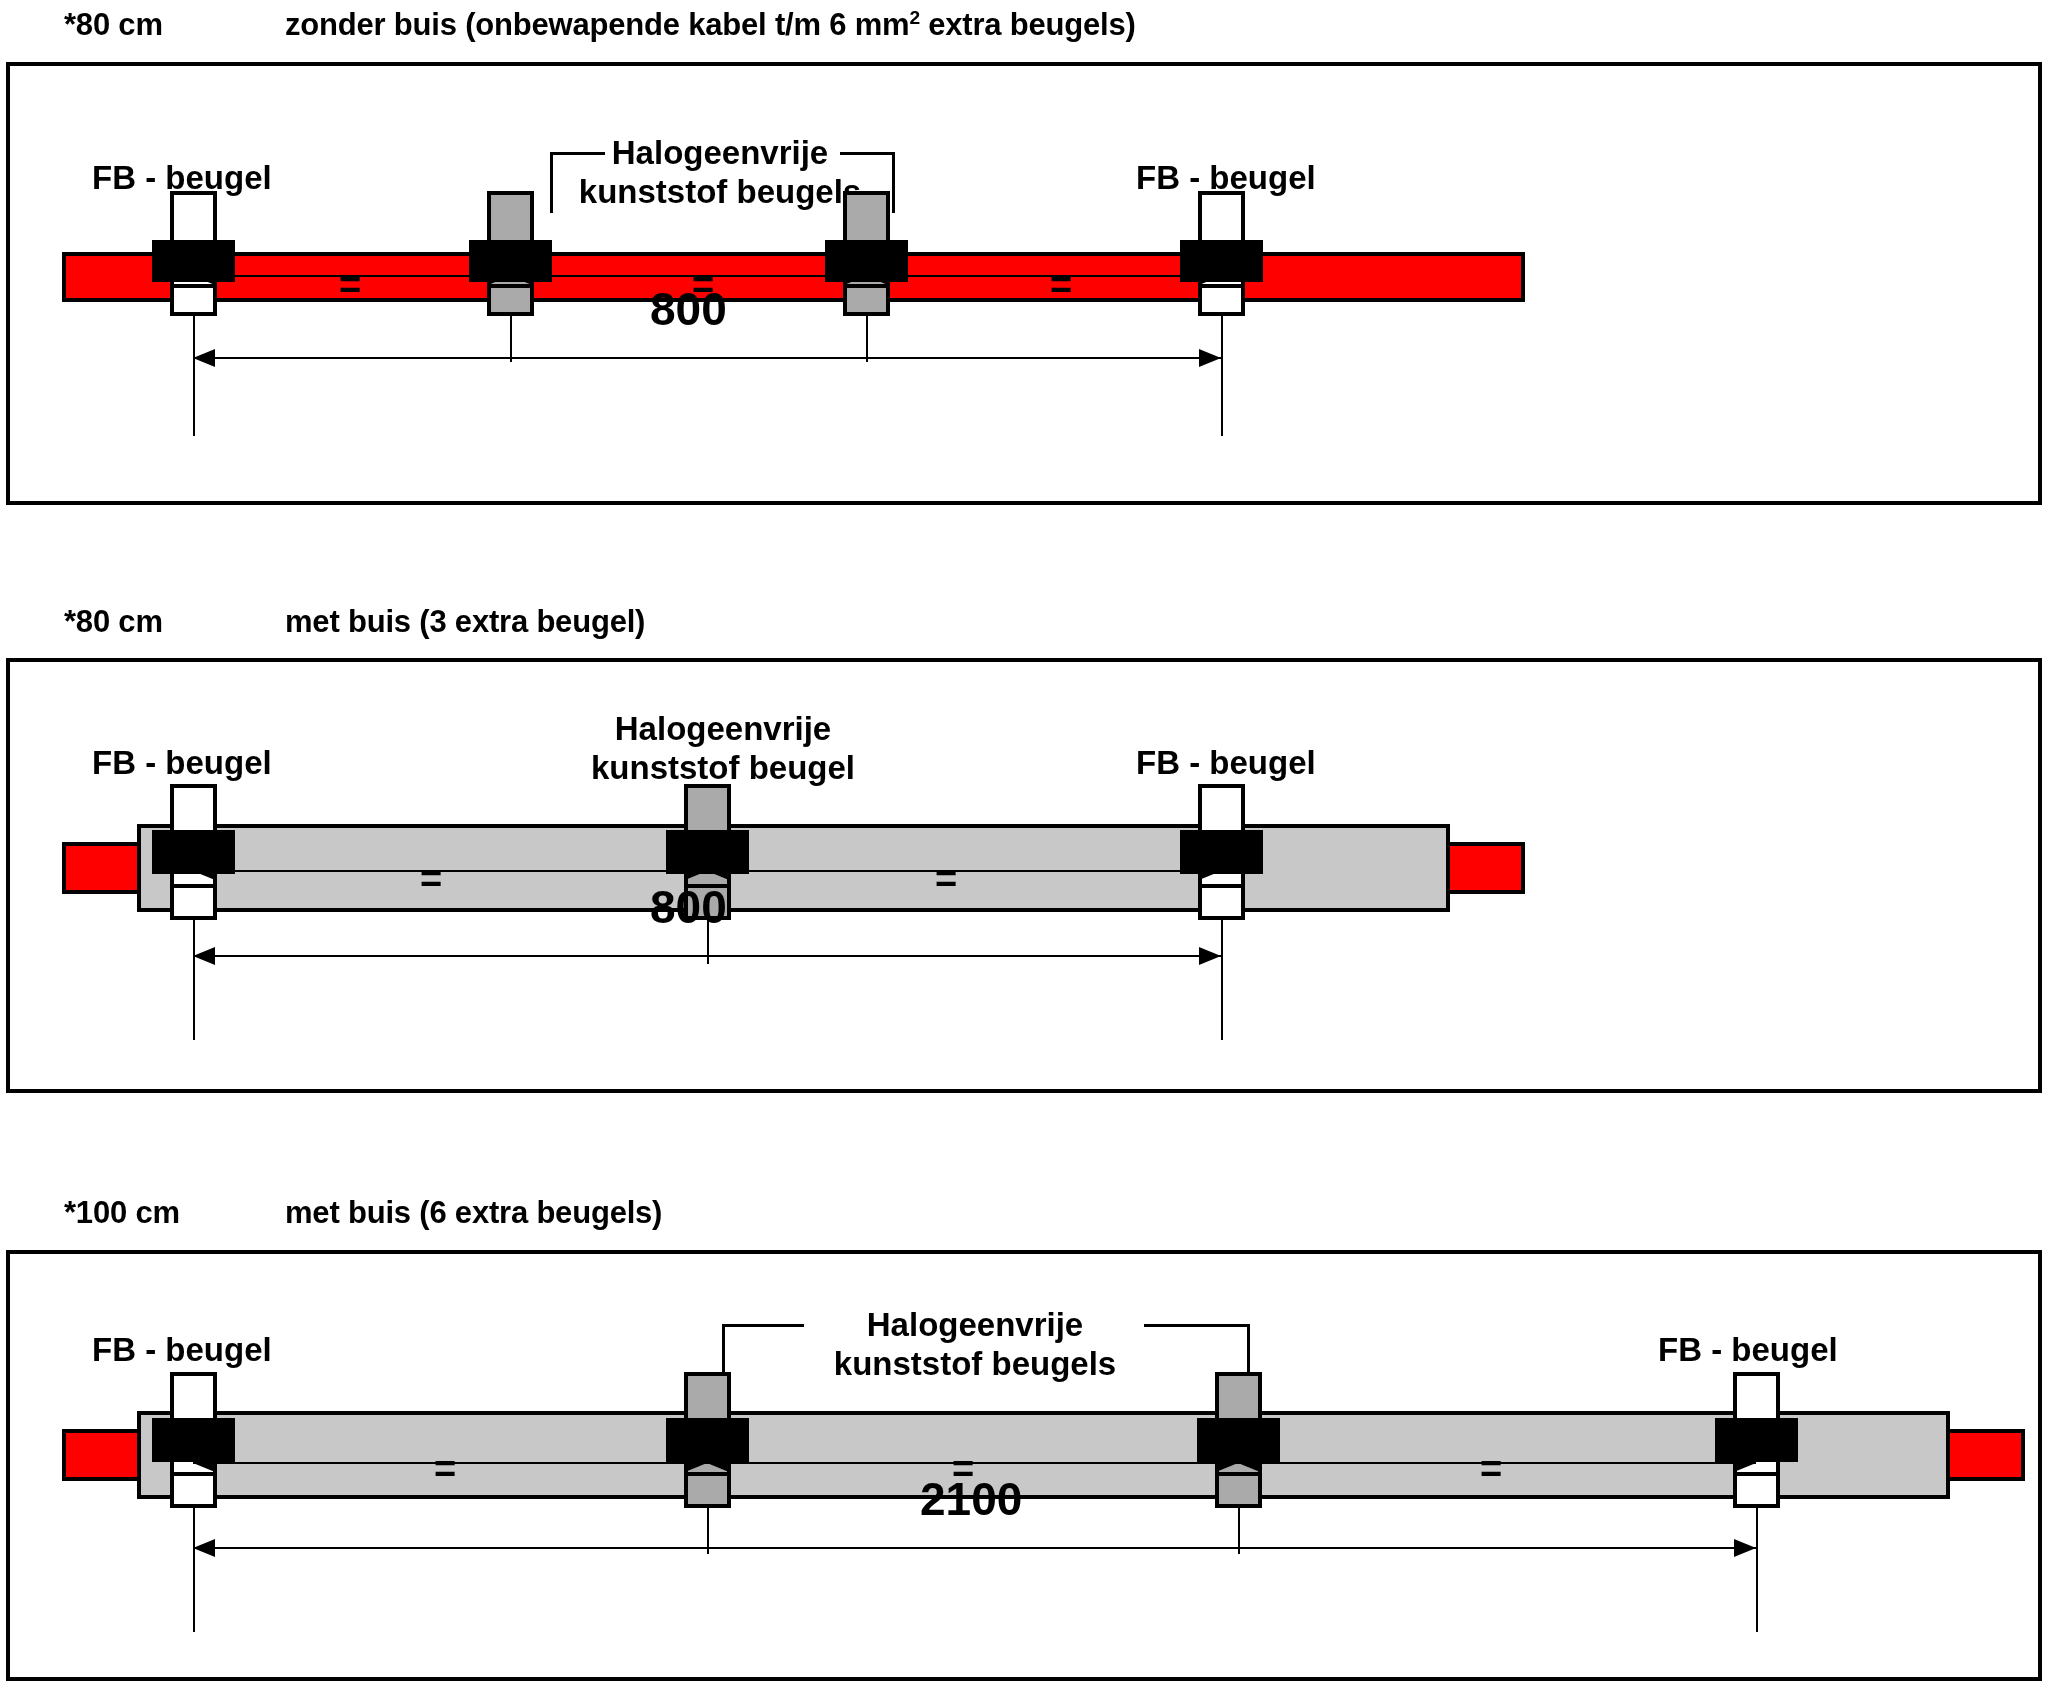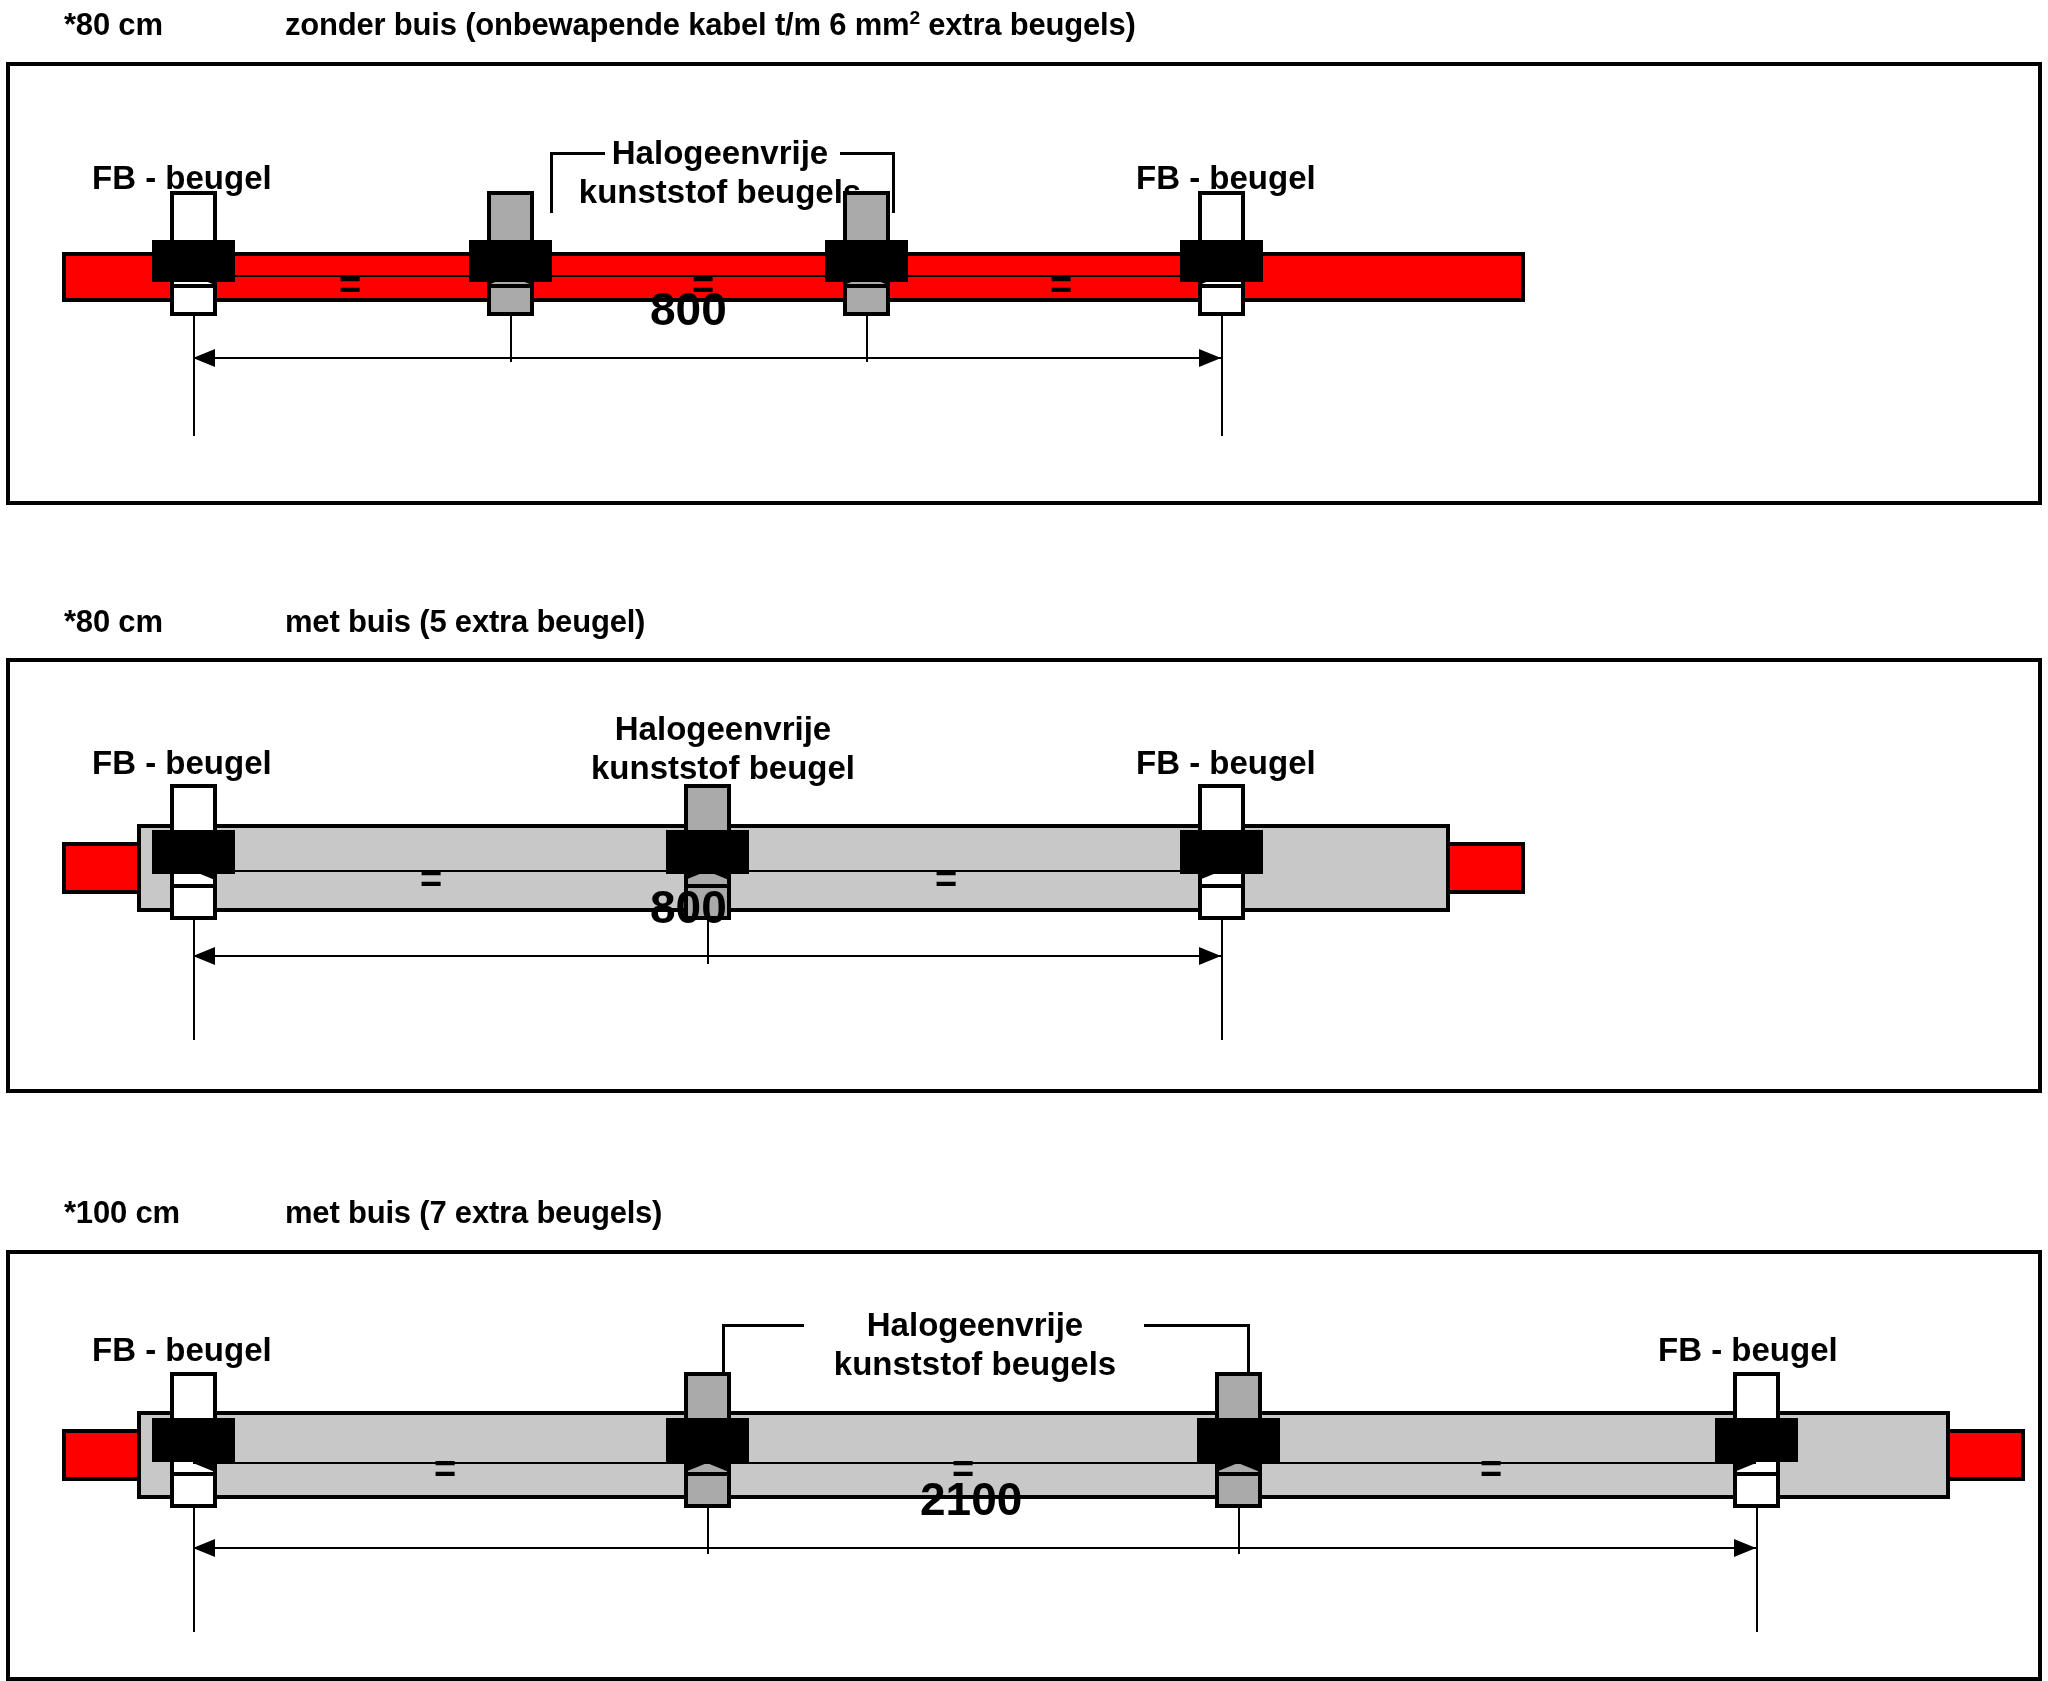--- a/index.html
+++ b/index.html
@@ -195,21 +195,21 @@
     <div class="arrow right" style="left:1189px;top:201px;"></div>
 
     <div class="dimtext" style="left:640px;top:220px;">800</div>
     <div class="dimline" style="left:183px;top:291px;width:1028px;"></div>
     <div class="arrow left" style="left:183px;top:283px;"></div>
     <div class="arrow right" style="left:1189px;top:283px;"></div>
   </div>
 
   <div class="sec-head" style="left:56px;top:604px;">
     <span class="sz">*80 cm</span>
-    <span class="desc">met buis (5 extra beugel)</span>
+    <span class="desc">met buis (3 extra beugel)</span>
   </div>
 
   <div class="panel" style="left:6px;top:658px;width:2036px;height:435px;">
 
     <div class="cable" style="left:52px;top:180px;width:120px;height:52px;"></div>
     <div class="cable" style="left:1400px;top:180px;width:115px;height:52px;"></div>
 
     <div class="tube" style="left:127px;top:162px;width:1313px;height:88px;"></div>
 
     <div class="label" style="left:82px;top:84px;">FB - beugel</div>
@@ -253,21 +253,21 @@
     <div class="arrow right" style="left:1189px;top:200px;"></div>
 
     <div class="dimtext" style="left:640px;top:222px;">800</div>
     <div class="dimline" style="left:183px;top:293px;width:1028px;"></div>
     <div class="arrow left" style="left:183px;top:285px;"></div>
     <div class="arrow right" style="left:1189px;top:285px;"></div>
   </div>
 
   <div class="sec-head" style="left:56px;top:1195px;">
     <span class="sz">*100 cm</span>
-    <span class="desc">met buis (7 extra beugels)</span>
+    <span class="desc">met buis (6 extra beugels)</span>
   </div>
 
   <div class="panel" style="left:6px;top:1250px;width:2036px;height:431px;">
 
     <div class="cable" style="left:52px;top:175px;width:120px;height:52px;"></div>
     <div class="cable" style="left:1900px;top:175px;width:115px;height:52px;"></div>
 
     <div class="tube" style="left:127px;top:157px;width:1813px;height:88px;"></div>
 
     <div class="label" style="left:82px;top:79px;">FB - beugel</div>

